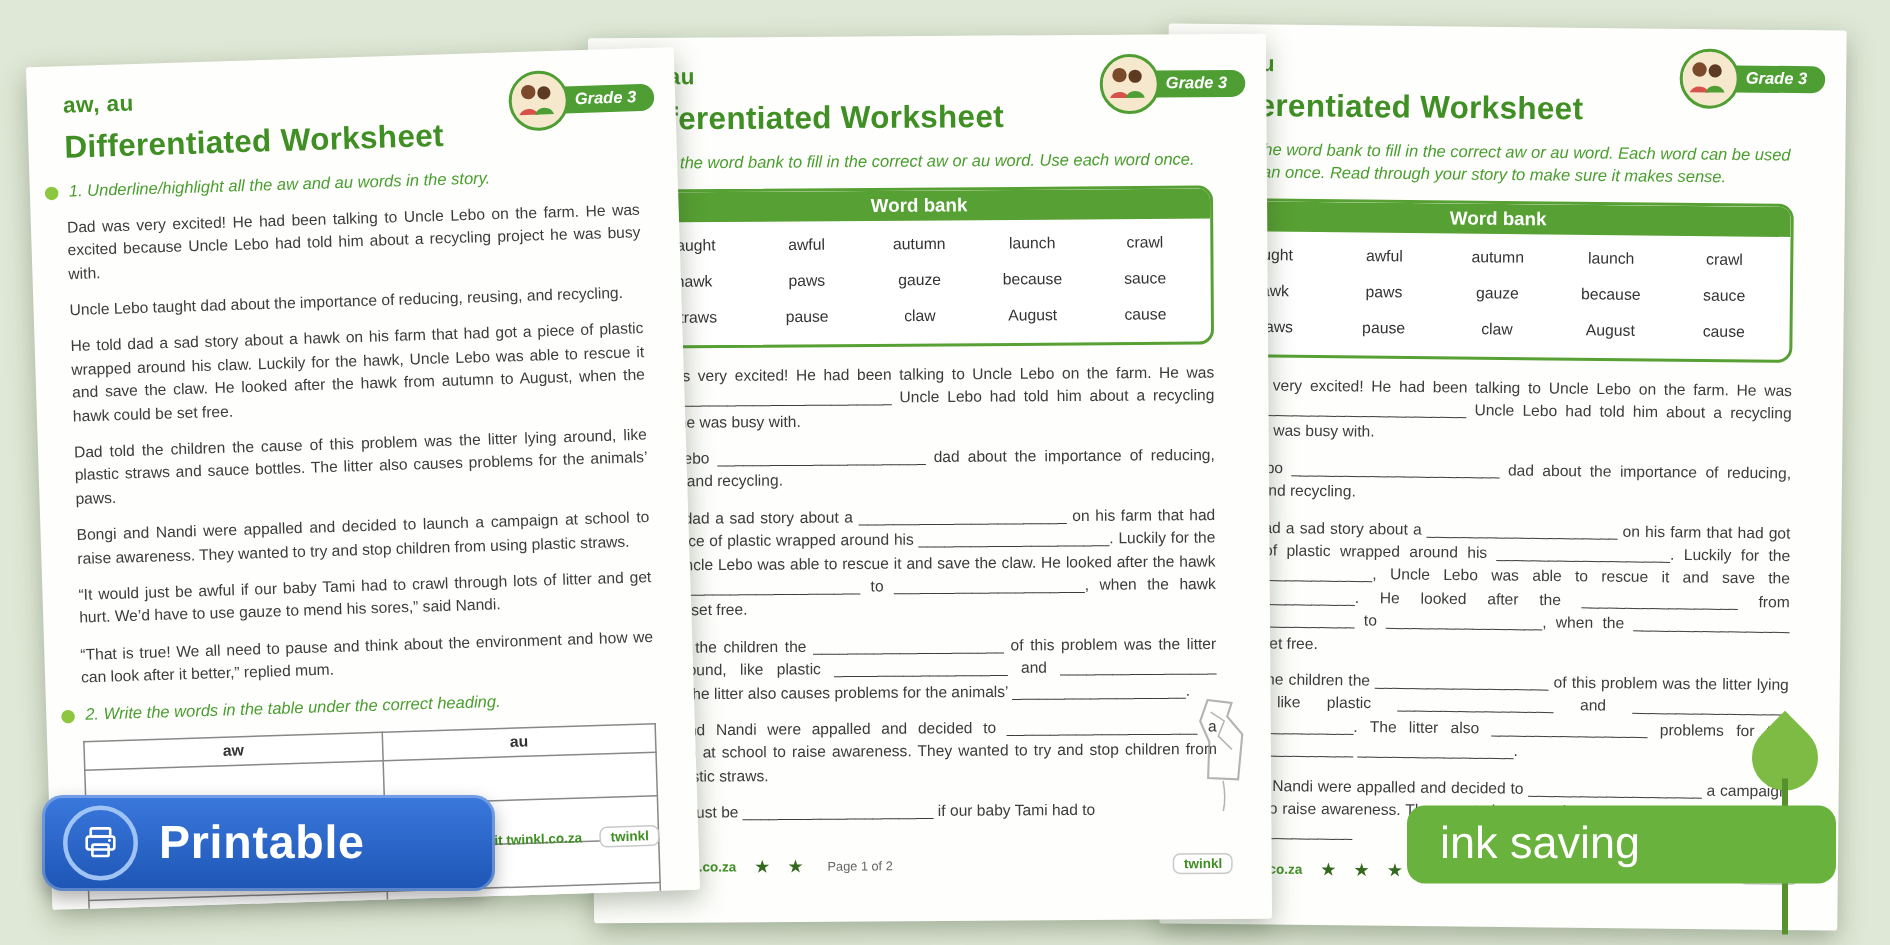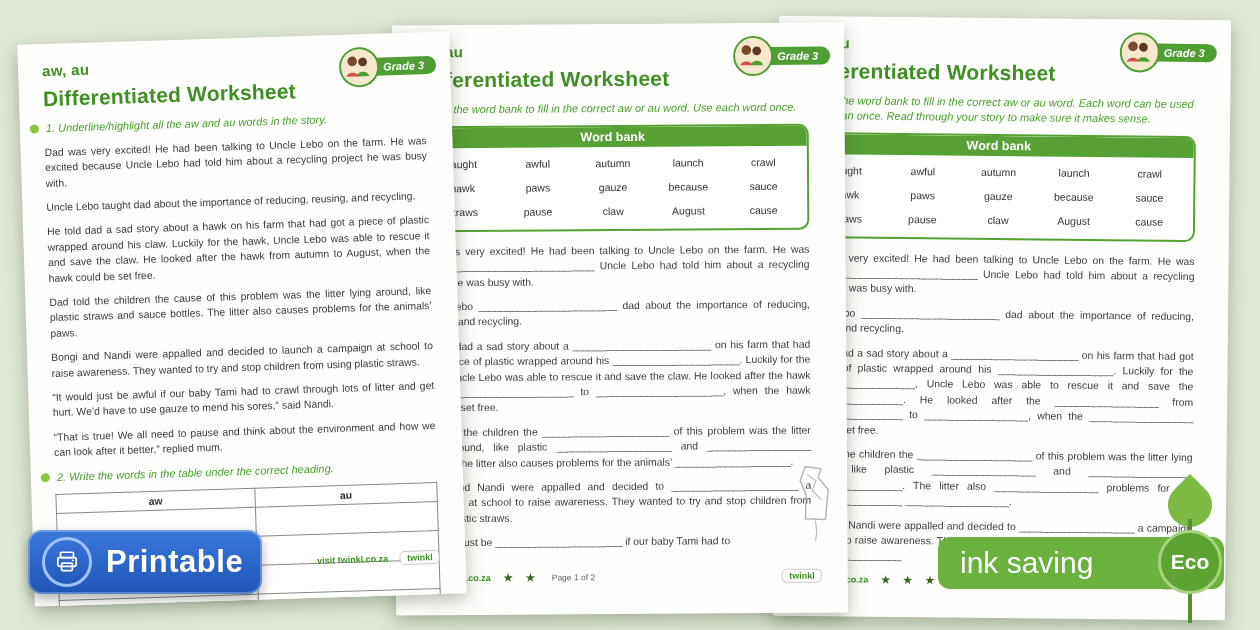--- a/index.html
+++ b/index.html
@@ -47,21 +47,21 @@
   .visit{color:#3f8f24;font-weight:bold;font-size:9px;}
   .stars{color:#33691e;font-size:12px;letter-spacing:4px;white-space:nowrap;}
   .pageno{color:#666;font-size:8.5px;}
   .logo{border:1px solid #c9c9c9;border-radius:5px;padding:1px 6px;color:#3f8f24;font-weight:bold;font-size:9px;background:#fff;}
   .push{margin-left:auto;}
 
   
   .doodle{position:absolute;left:398px;top:438px;opacity:.75;}
 
   
-  .printable{position:absolute;left:28px;top:530px;width:234px;height:64px;border-radius:14px;
+  .printable{position:absolute;left:28px;top:530px;width:302px;height:64px;border-radius:14px;
     background:linear-gradient(180deg,#3b79dd,#1d55b4);
     box-shadow:inset 0 0 0 2px rgba(255,255,255,.28),0 5px 12px rgba(0,0,0,.3);
     display:flex;align-items:center;gap:14px;padding-left:14px;box-sizing:border-box;z-index:50;cursor:pointer;}
   .print-circle{flex:none;width:44px;height:44px;border-radius:50%;border:3px solid #9fc3f5;display:flex;align-items:center;justify-content:center;}
   .printable-label{color:#fff;font-size:31px;font-weight:600;letter-spacing:.5px;}
 
   
   .eco-wrap{position:absolute;right:36px;top:537px;width:286px;height:52px;z-index:50;}
   .eco-leaf{position:absolute;right:12px;top:-54px;width:44px;height:44px;background:#7dbb44;border-radius:0 50% 50% 50%;transform:rotate(45deg);z-index:0;}
   .eco-stem{position:absolute;right:32px;top:-18px;width:4px;height:104px;background:#55922d;z-index:0;}
@@ -269,18 +269,15 @@
     </span>
     <span class="printable-label">Printable</span>
   </div>
 
   <div class="eco-wrap">
     <span class="eco-leaf"></span>
     <span class="eco-stem"></span>
     <div class="eco-rect">
       <span class="eco-text">ink saving</span>
     </div>
-    <div class="eco-circle">
-      <span>Eco</span>
-    </div>
   </div>
 
 </div>
 
 </body></html>

